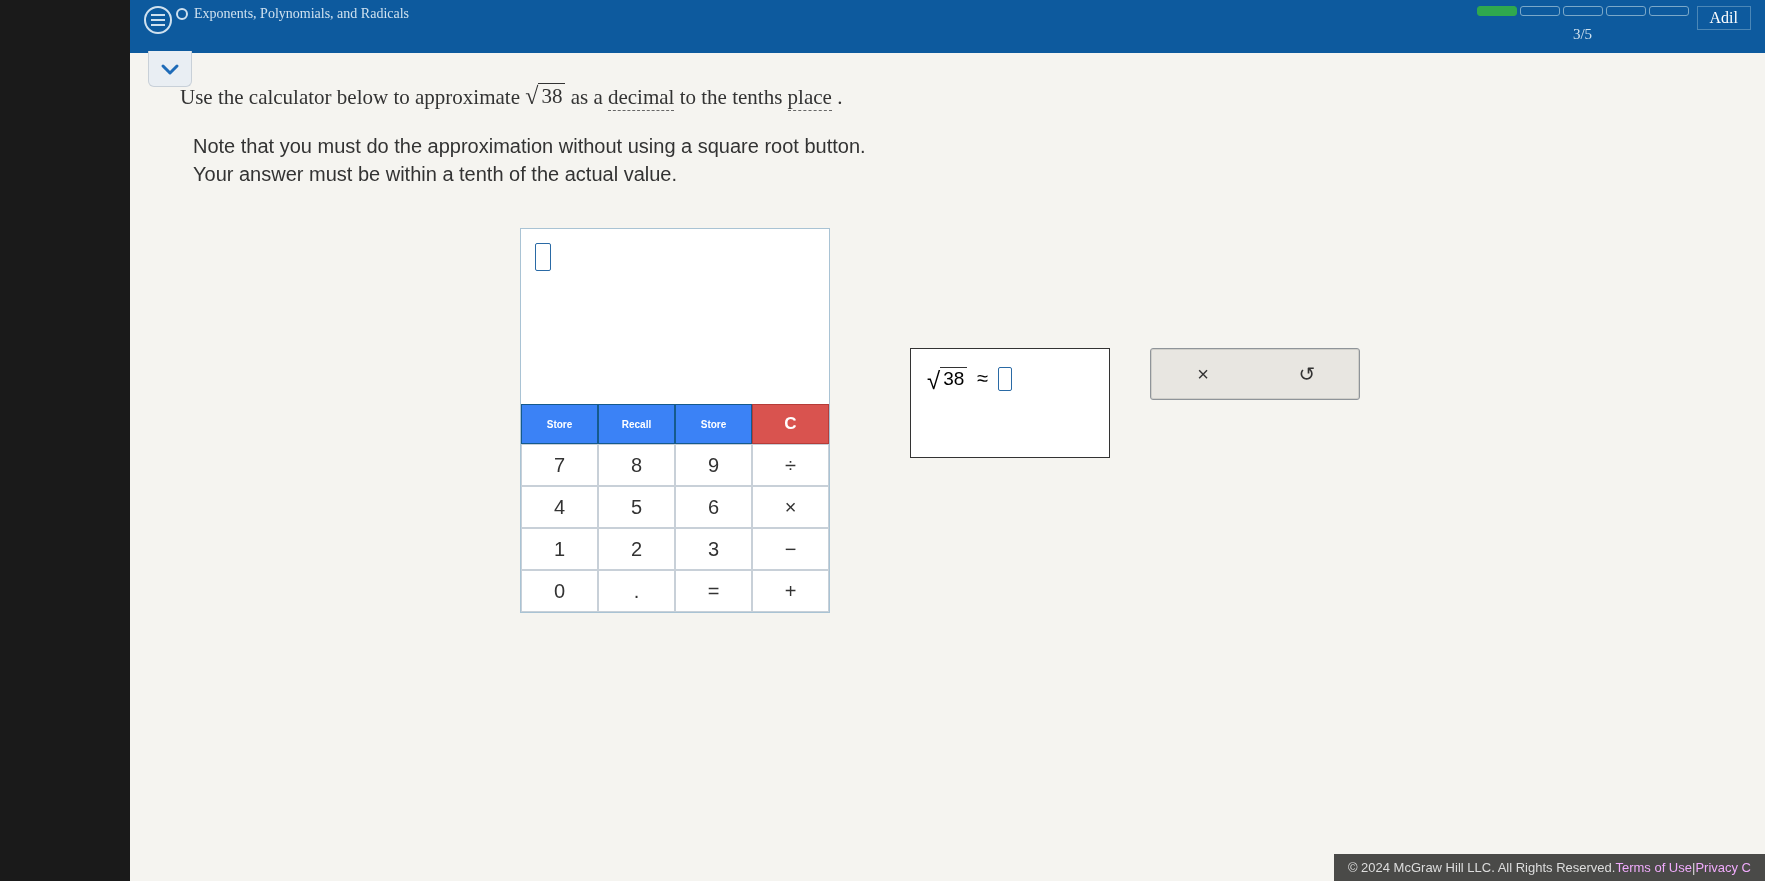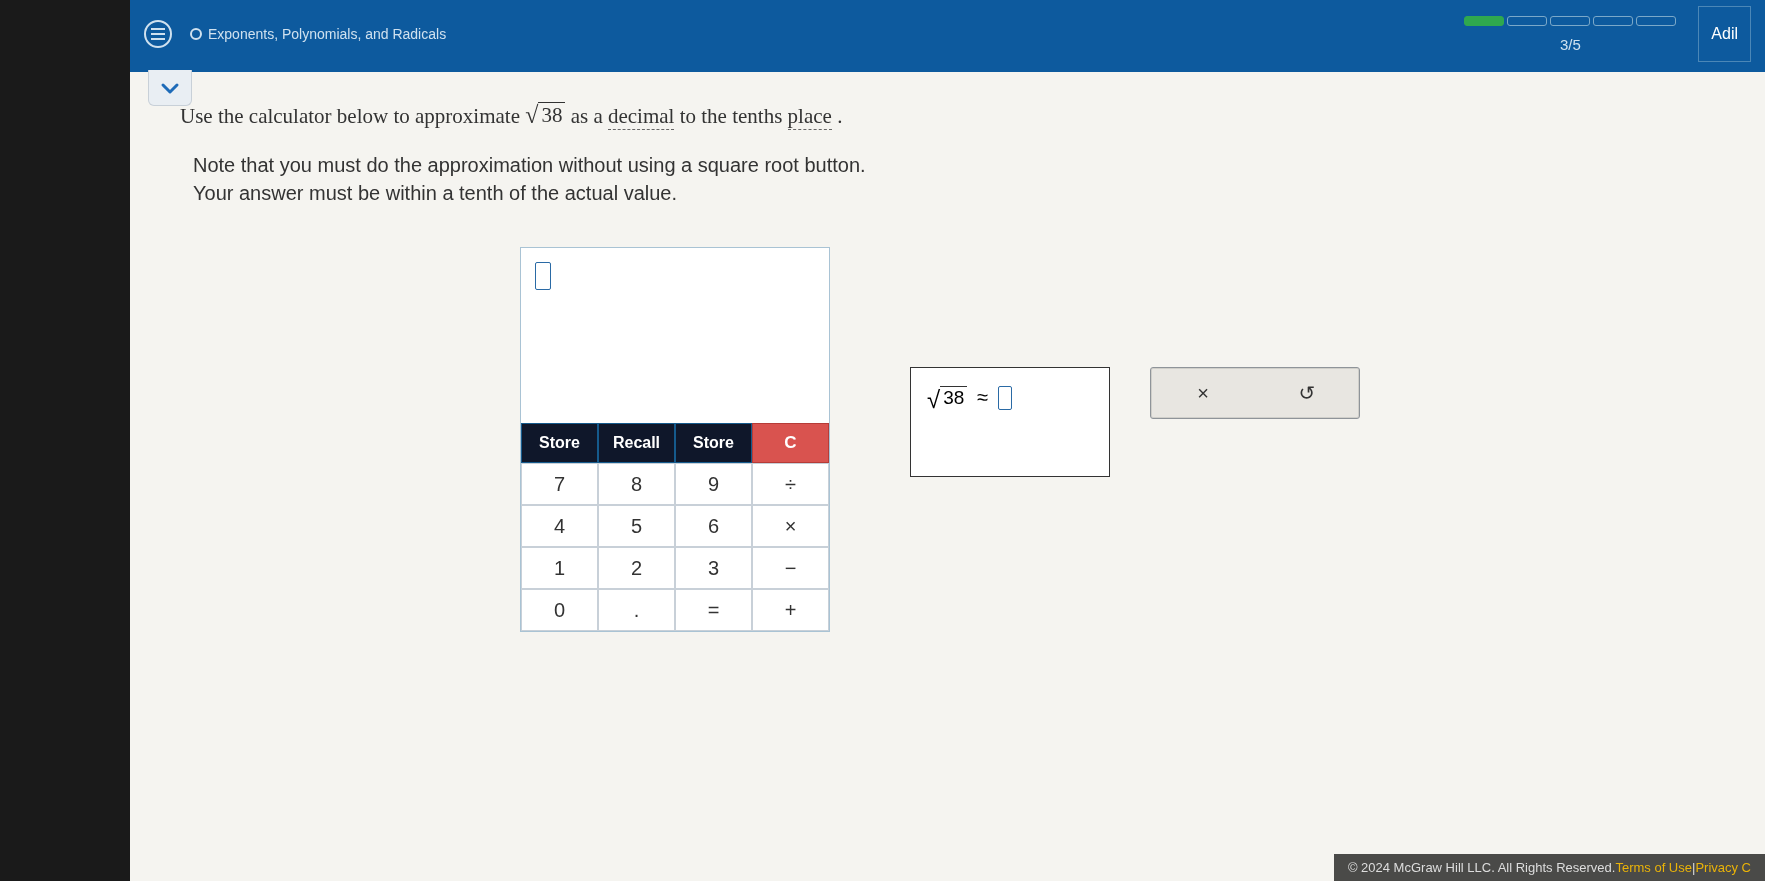--- a/index.html
+++ b/index.html
@@ -15,43 +15,44 @@
   width: 1635px;
   height: 881px;
   background: #f5f4f0;
   display: flex;
   flex-direction: column;
 }
 .header {
   background: #0d5a9e;
   color: #fff;
   display: flex;
-  align-items: center;
+  align-items: flex-start;
   padding: 6px 14px 10px 14px;
-  gap: 18px;
+  gap: 4px;
+  font-family: Liberation Serif, serif;
 }
 .menu-icon {
   width: 28px; height: 28px;
   border: 2px solid #cfe1ef;
   border-radius: 50%;
   display: flex; flex-direction: column;
   justify-content: center; align-items: center;
   gap: 3px; cursor: pointer;
 }
 .menu-icon span { width: 14px; height: 2px; background: #cfe1ef; }
 .title-block { flex: 1; }
 .breadcrumb { font-size: 14px; color: #cfe1ef; display: flex; align-items: center; gap: 6px; }
 .breadcrumb .circ { width: 12px; height: 12px; border: 2px solid #cfe1ef; border-radius: 50%; }
 .lesson-title { font-size: 18px; font-weight: 600; color: #fff; margin-top: 2px; }
 .progress-wrap { display: flex; align-items: center; gap: 10px; margin-right: 4px; flex-direction: column; }
 .progress-segments { display: flex; gap: 3px; }
 .seg { width: 40px; height: 10px; border: 1px solid #7aa8c9; border-radius: 3px; background: transparent; }
 .seg.filled { background: #2fa84f; border-color: #2fa84f; }
 .progress-text { color: #cfe1ef; font-size: 15px; }
-.user-box { border: 1px solid #4b87b7; padding: 18px 12px; color: #fff; font-size: 16px; }
+.user-box { border: 1px solid #4b87b7; padding: 2px 12px; color: #fff; font-size: 16px; }
 .content {
   padding: 30px 50px;
   background: #f5f4f0;
   flex: 1;
   position: relative;
 }
 .chevron-box {
   position: absolute;
   left: 18px; top: -2px;
   width: 44px; height: 36px;
@@ -80,24 +81,24 @@
   padding: 14px;
 }
 .cursor-box {
   width: 16px; height: 28px;
   border: 1.5px solid #2a6aa5;
   border-radius: 2px;
 }
 .calc-row { display: flex; }
 .fn-btn {
   flex: 1;
-  background: #0f172a;
+  background: #3b82f6;
   color: #fff;
   font-weight: 600;
-  font-size: 16px;
+  font-size: 10px;
   height: 40px;
   border: 1px solid #155a8c;
   display: flex; align-items: center; justify-content: center;
   cursor: pointer;
 }
 .fn-btn.clear { background: #d9534f; border-color: #b63c38; font-size: 17px; }
 .num-btn {
   flex: 1;
   background: #fff;
   color: #333;
@@ -142,21 +143,21 @@
 }
 .footer {
   position: absolute;
   bottom: 0; right: 0;
   background: #4a4a48;
   color: #ddd;
   font-size: 13px;
   padding: 6px 14px;
   display: flex; align-items: flex-start;
 }
-.footer a { color: #eab308; text-decoration: none; }
+.footer a { color: #f0abfc; text-decoration: none; }
 </style>
 </head>
 <body>
 
 <div class="app">
   <div class="header">
     <div class="menu-icon">
       <span></span>
         <span></span>
         <span></span>

